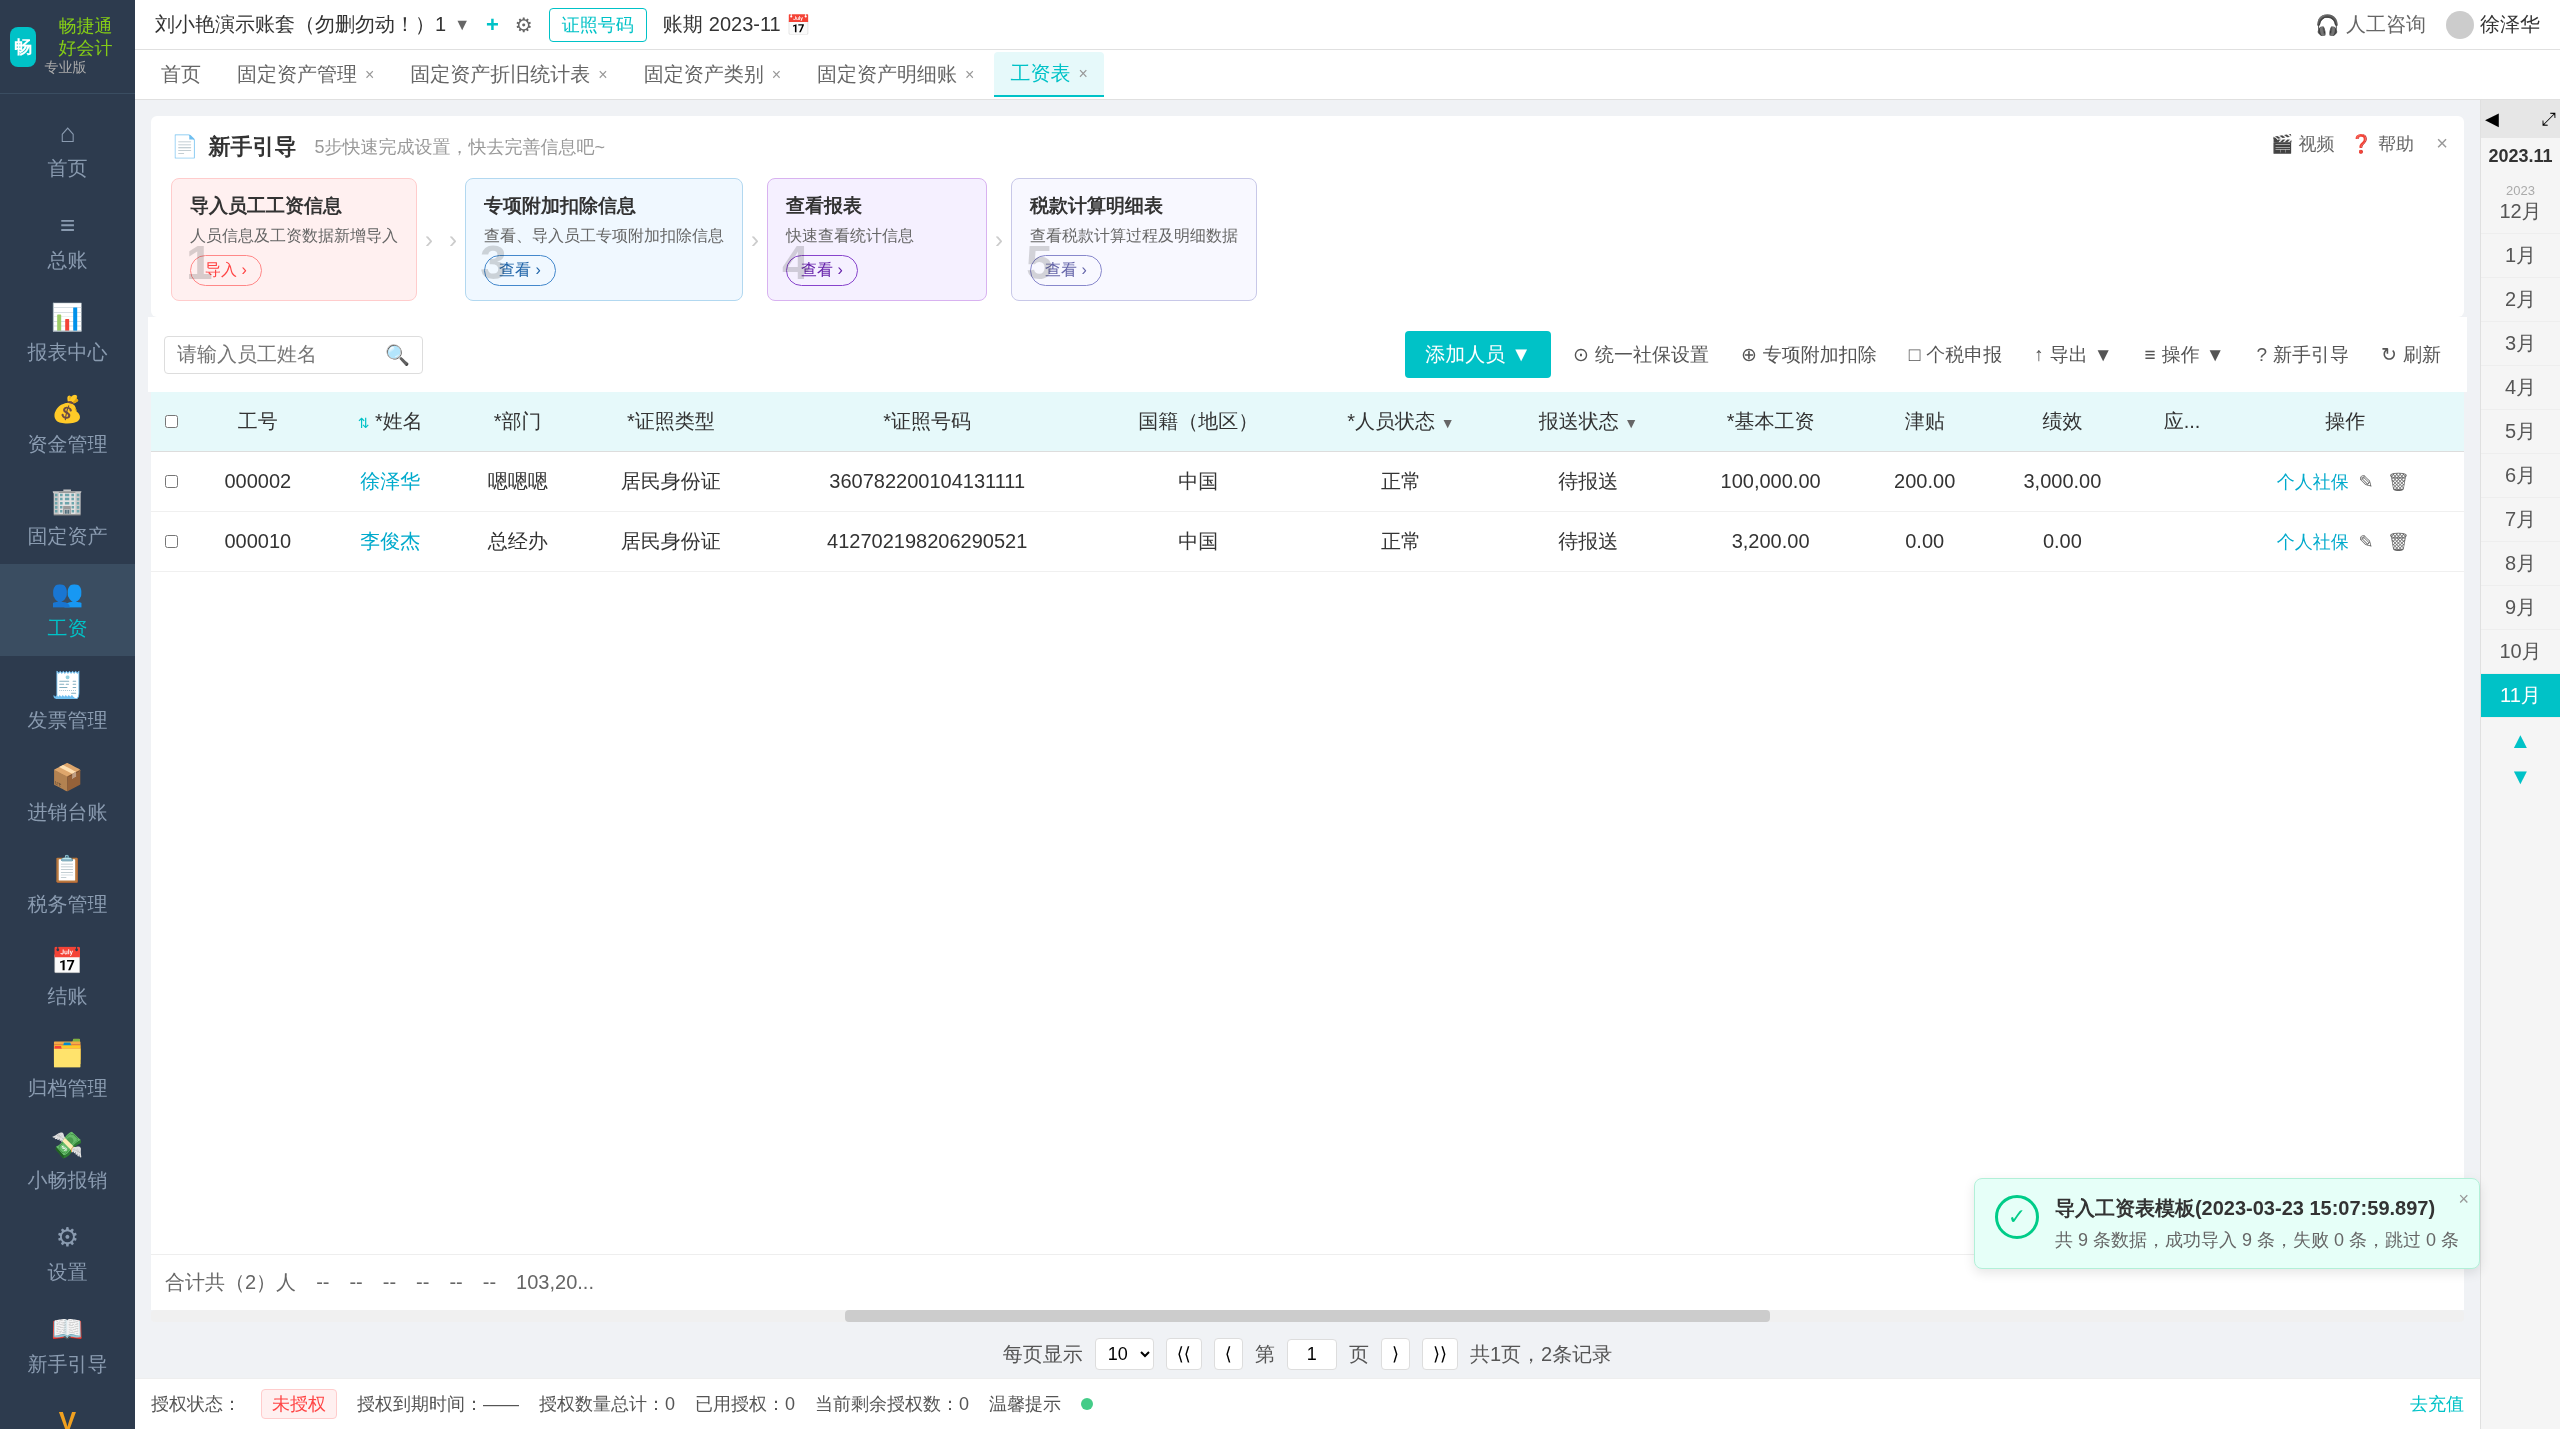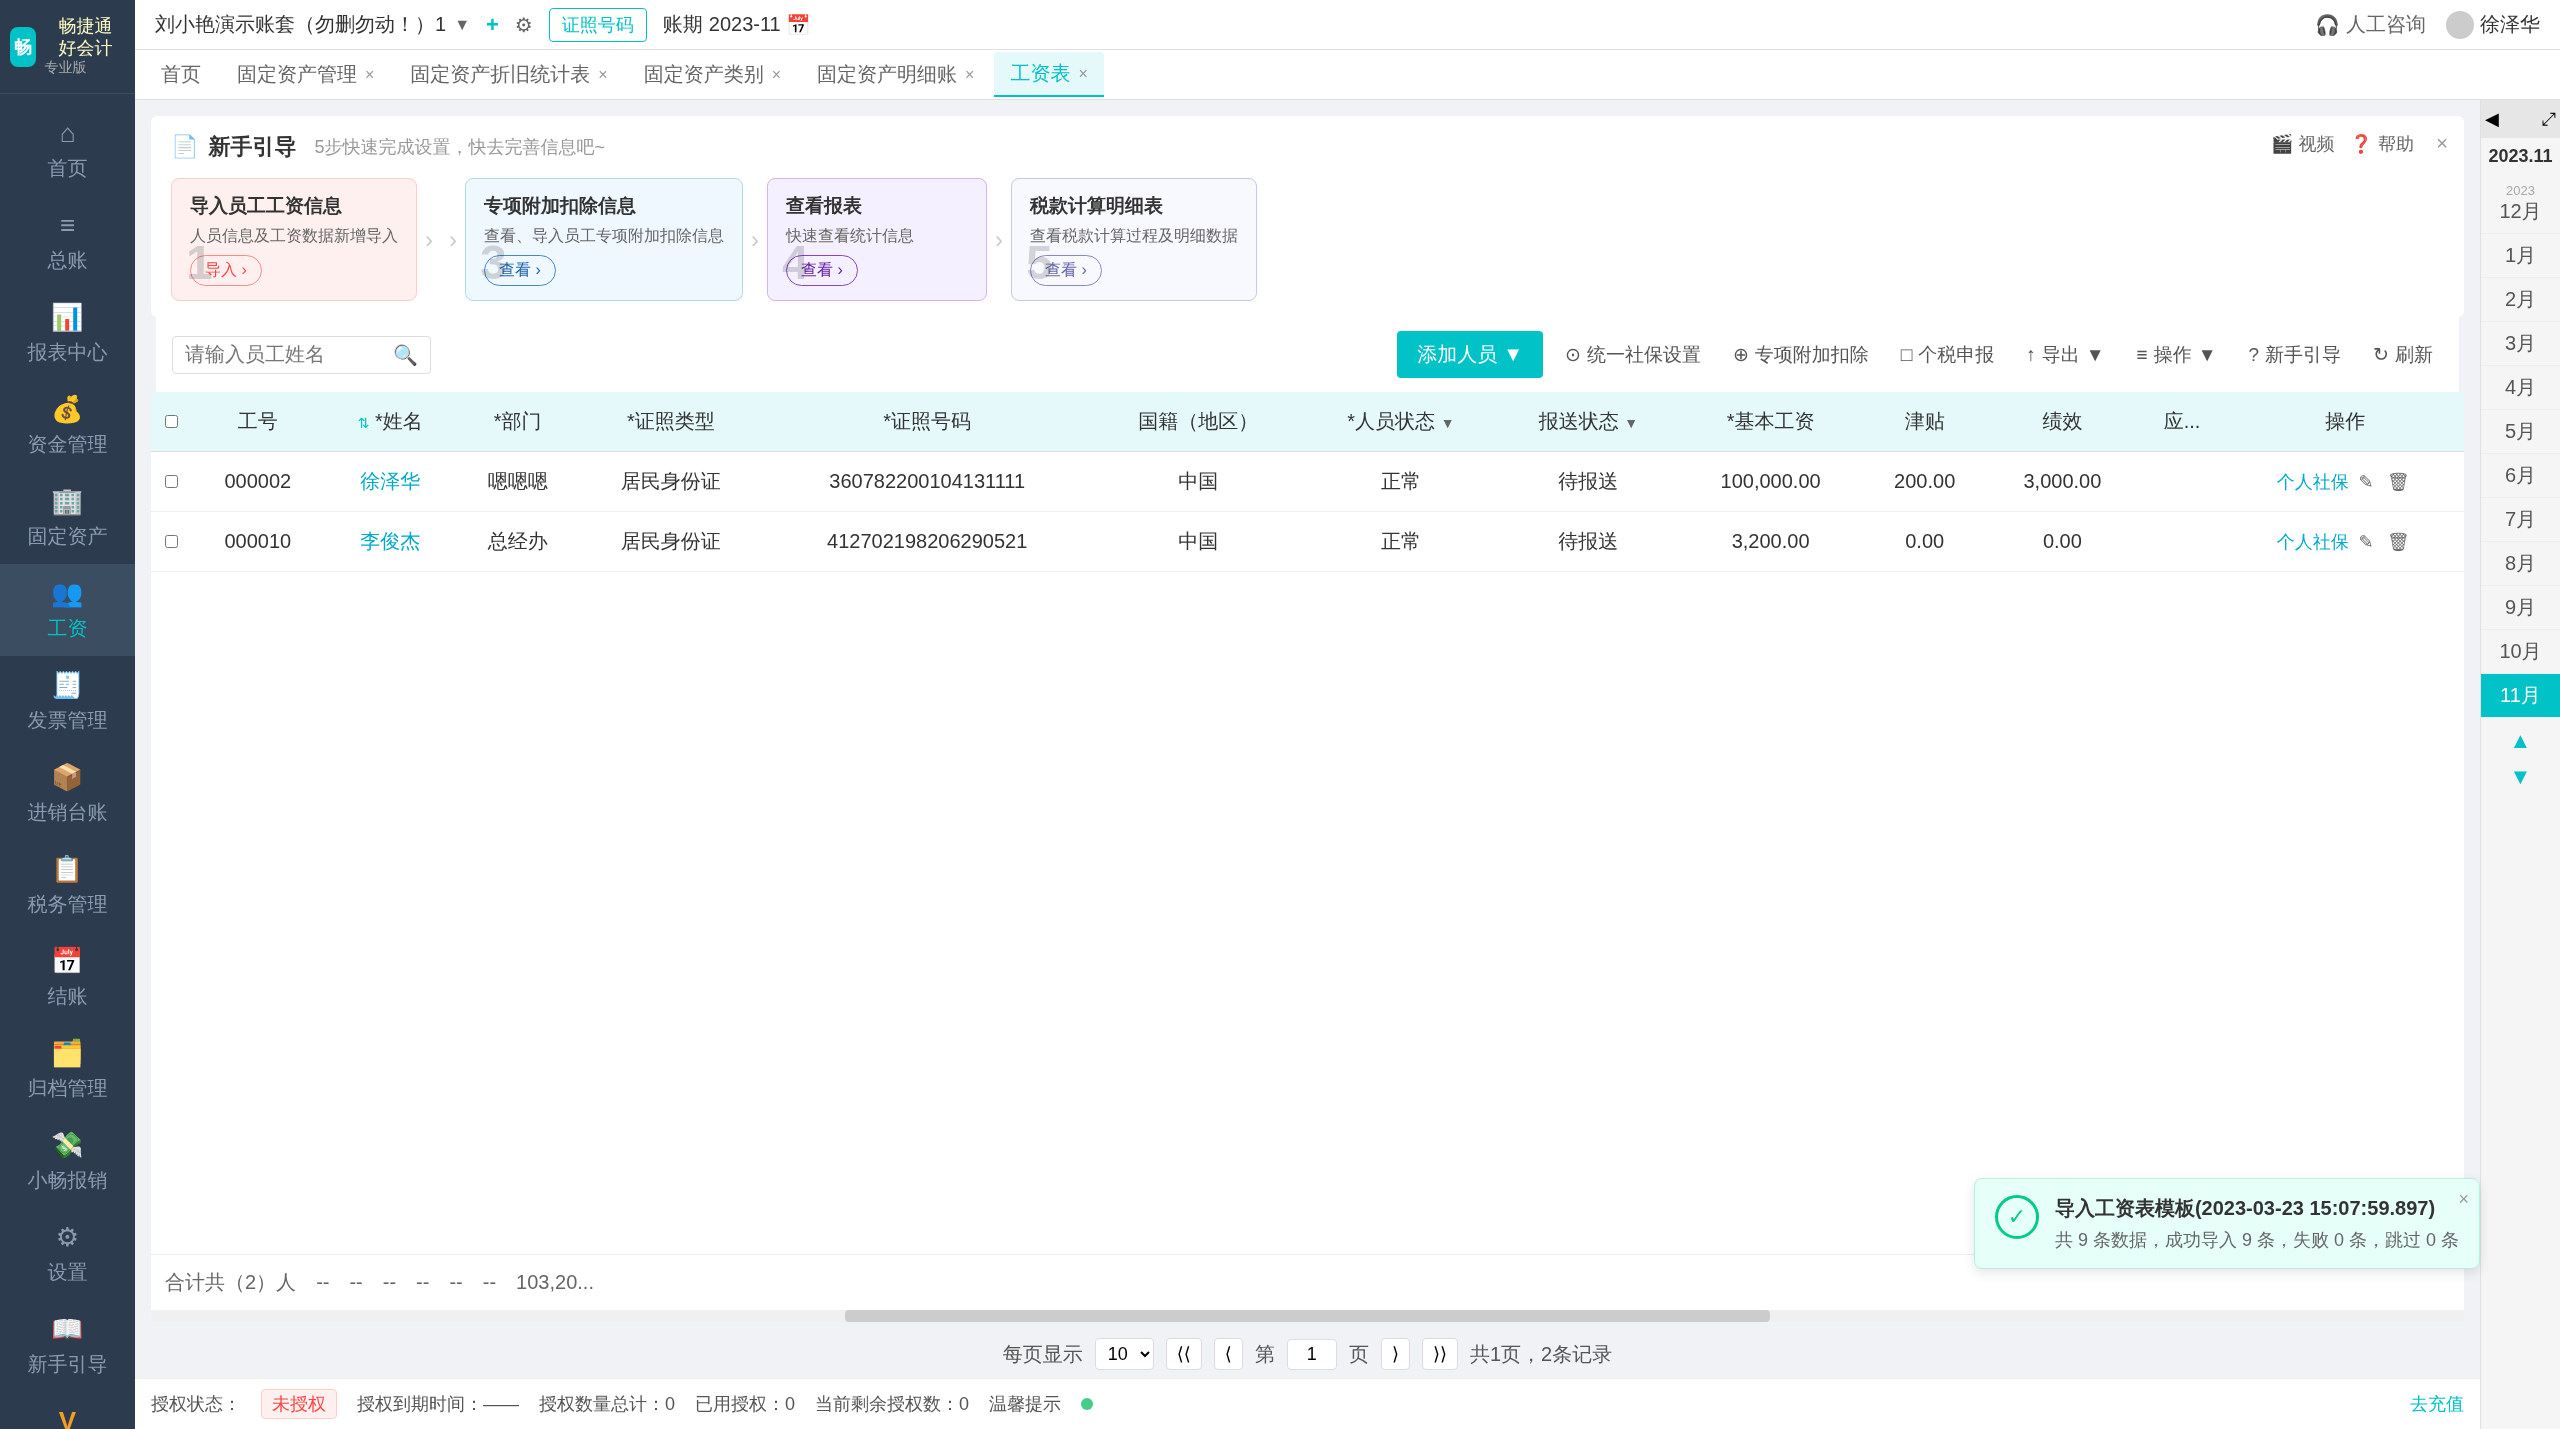--- a/index.html
+++ b/index.html
@@ -8,21 +8,21 @@
     
     .sidebar {
       position: fixed; left: 0; top: 0; width: 135px; height: 100%; background: #2d3b4e; display: flex; flex-direction: column; z-index: 100;
     }
     .sidebar-logo {
       padding: 16px 10px; display: flex; align-items: center; gap: 8px; border-bottom: 1px solid #3a4d61;
     }
     .sidebar-logo-icon {
       width: 40px; height: 40px; background: #00c2c7; border-radius: 8px; display: flex; align-items: center; justify-content: center; color: white; font-size: 18px; font-weight: bold;
     }
-    .sidebar-logo-text { color: #fef9c3; font-size: 18px; line-height: 1.2; margin-left: 14px; }
+    .sidebar-logo-text { color: #84cc16; font-size: 18px; line-height: 1.2; margin-left: 14px; }
     .sidebar-logo-sub { color: #aaa; font-size: 14px; }
     .sidebar-nav { flex: 1; padding: 10px 0; }
     .sidebar-item {
       display: flex; flex-direction: column; align-items: center; padding: 14px 10px; color: #8a9bb0; cursor: pointer; gap: 6px; font-size: 20px;
     }
     .sidebar-item.active { background: #3a4d61; color: #00c2c7; }
     .sidebar-item-icon { font-size: 26px; }
 
     
     .header {
@@ -86,21 +86,21 @@
     }
     .wizard-step-1 .wizard-step-btn { border-color: #ff8888; color: #ff4444; }
     .wizard-step-2 .wizard-step-btn { border-color: #44cc88; color: #22aa66; }
     .wizard-step-3 .wizard-step-btn { border-color: #4488cc; color: #2266aa; }
     .wizard-step-4 .wizard-step-btn { border-color: #8844cc; color: #6622aa; }
     .wizard-step-5 .wizard-step-btn { border-color: #8888cc; color: #6666aa; }
     .wizard-arrow { color: #ccc; font-size: 24px; padding: 0 8px; }
 
     
     .toolbar {
-      display: flex; align-items: center; padding: 14px 16px; background: white; margin: 0 21px; gap: 12px;
+      display: flex; align-items: center; padding: 14px 16px; background: white; margin: 0 13px; gap: 12px;
     }
     .search-input-wrap {
       display: flex; align-items: center; border: 1px solid #ddd; border-radius: 4px; padding: 6px 12px; gap: 8px; min-width: 240px;
     }
     .search-input {
       border: none; outline: none; font-size: 20px; color: #333; width: 200px; background: transparent;
     }
     .search-icon { color: #999; font-size: 20px; cursor: pointer; }
     .toolbar-spacer { flex: 1; }
     .add-person-btn {

